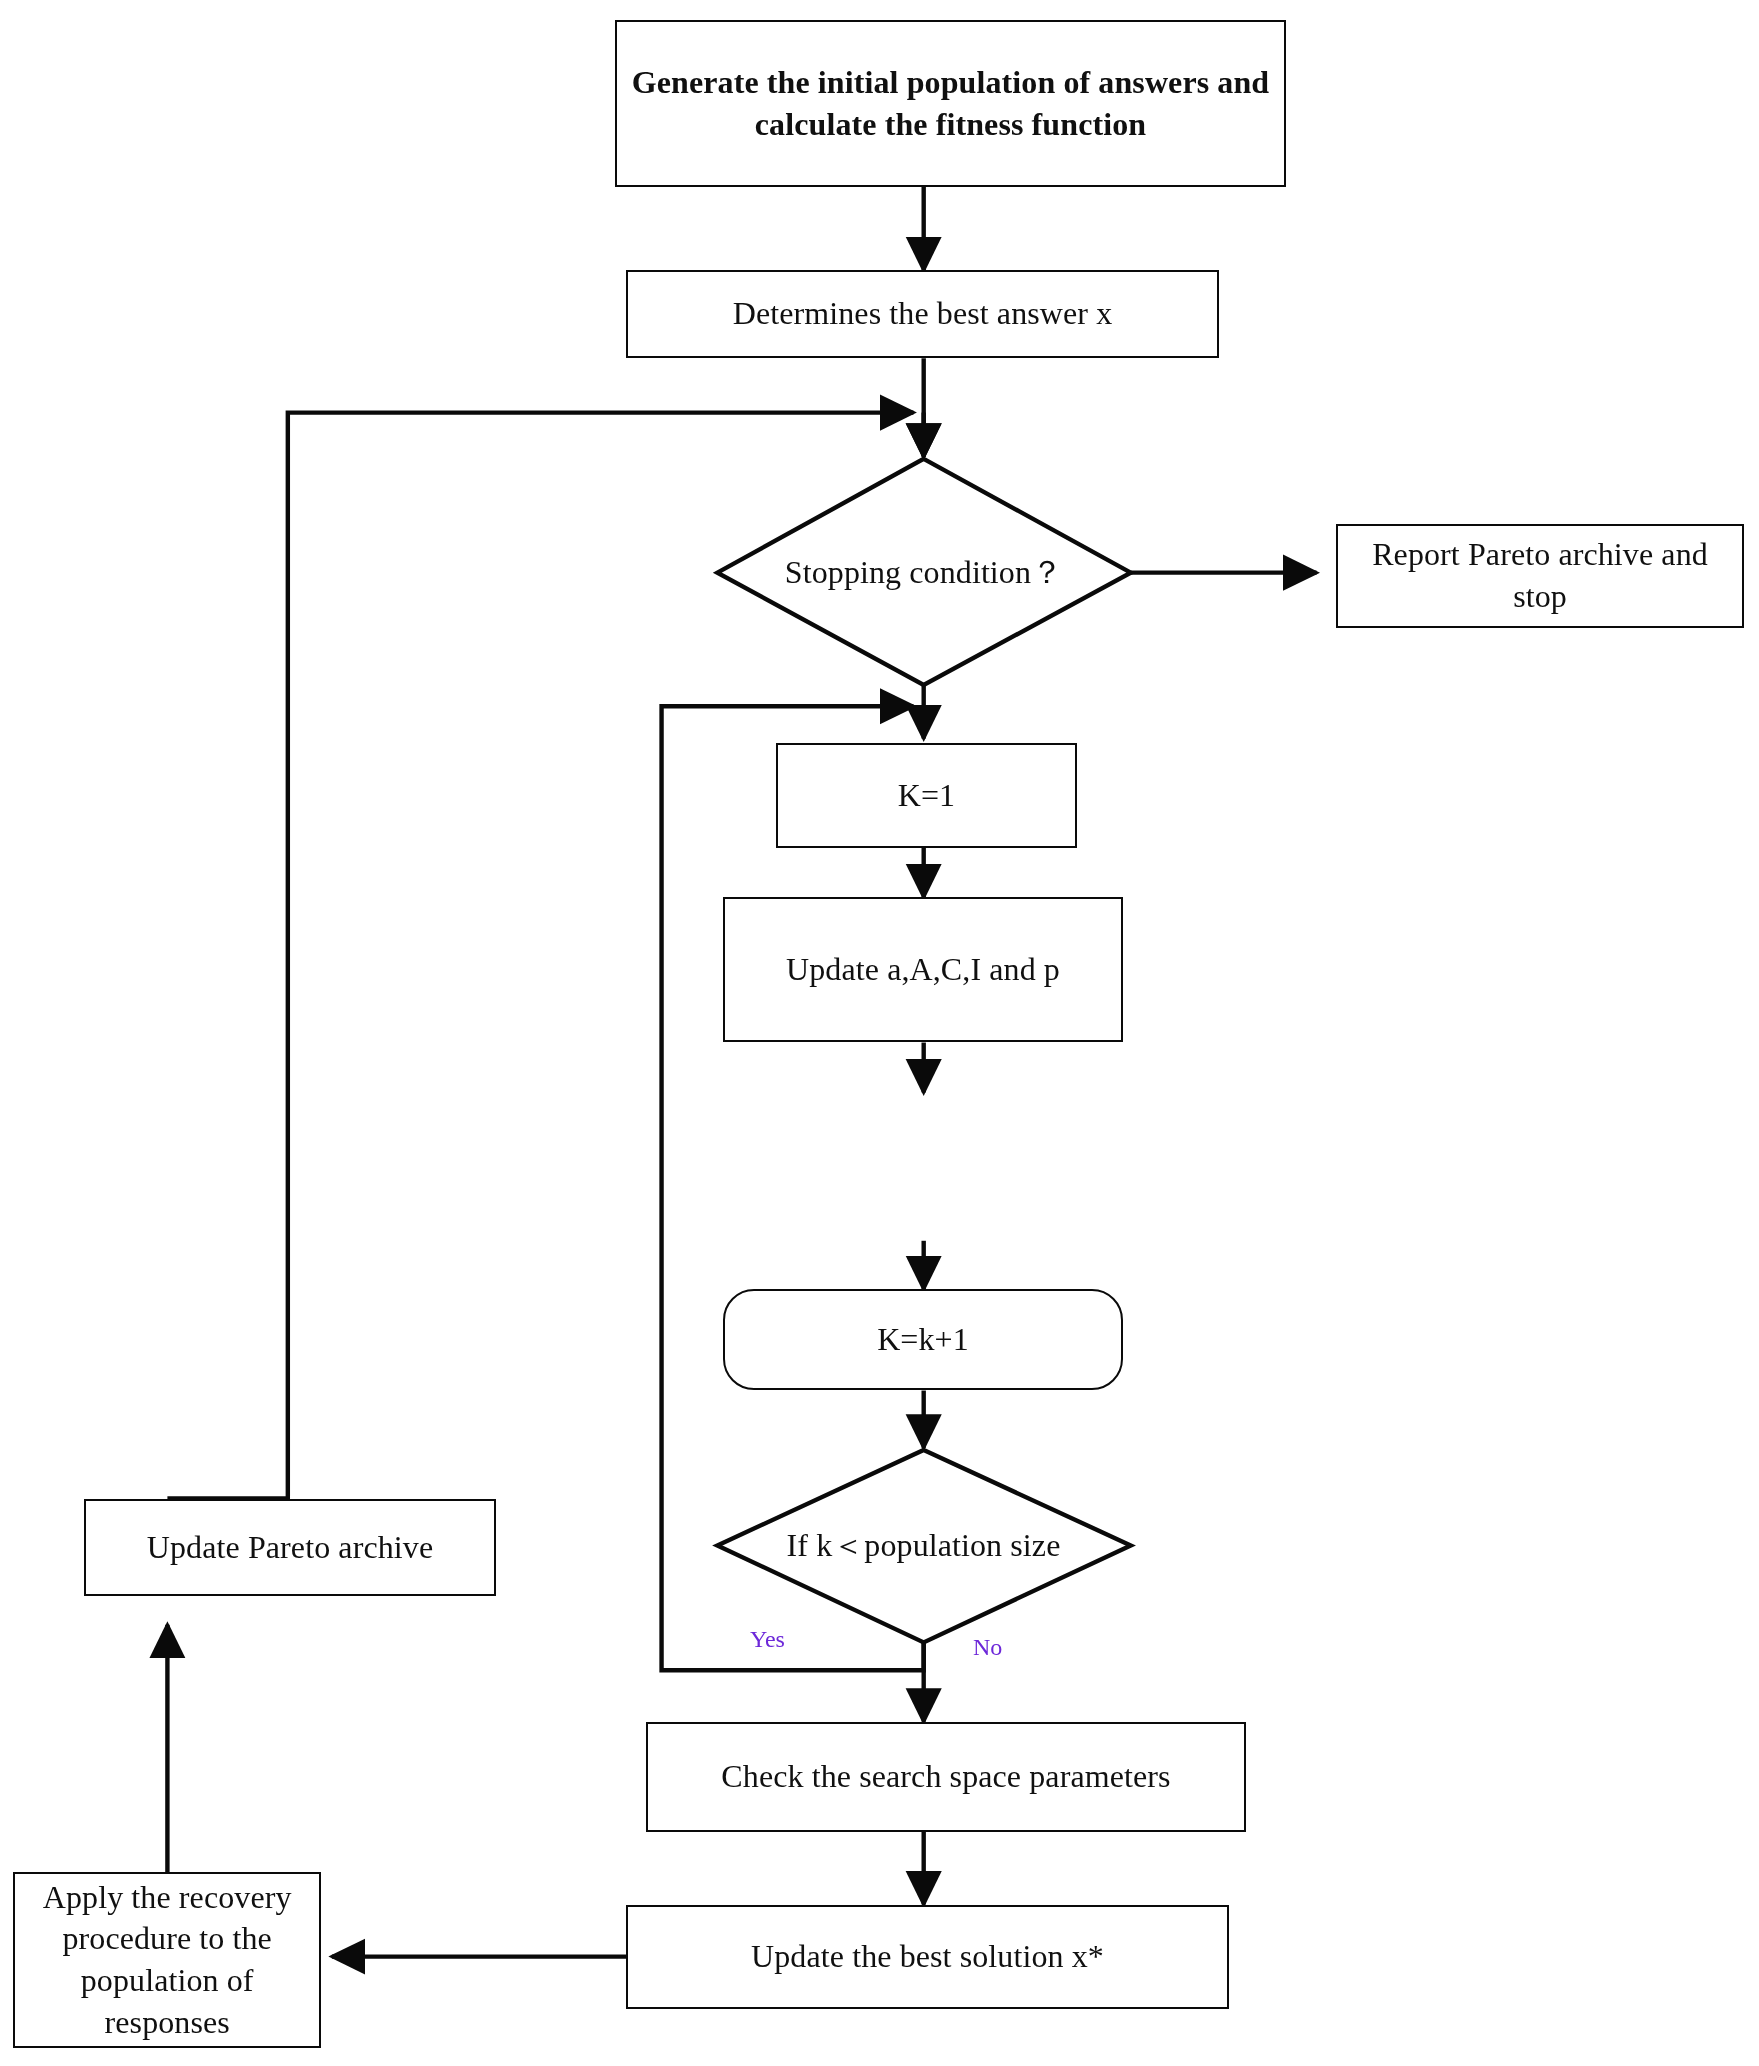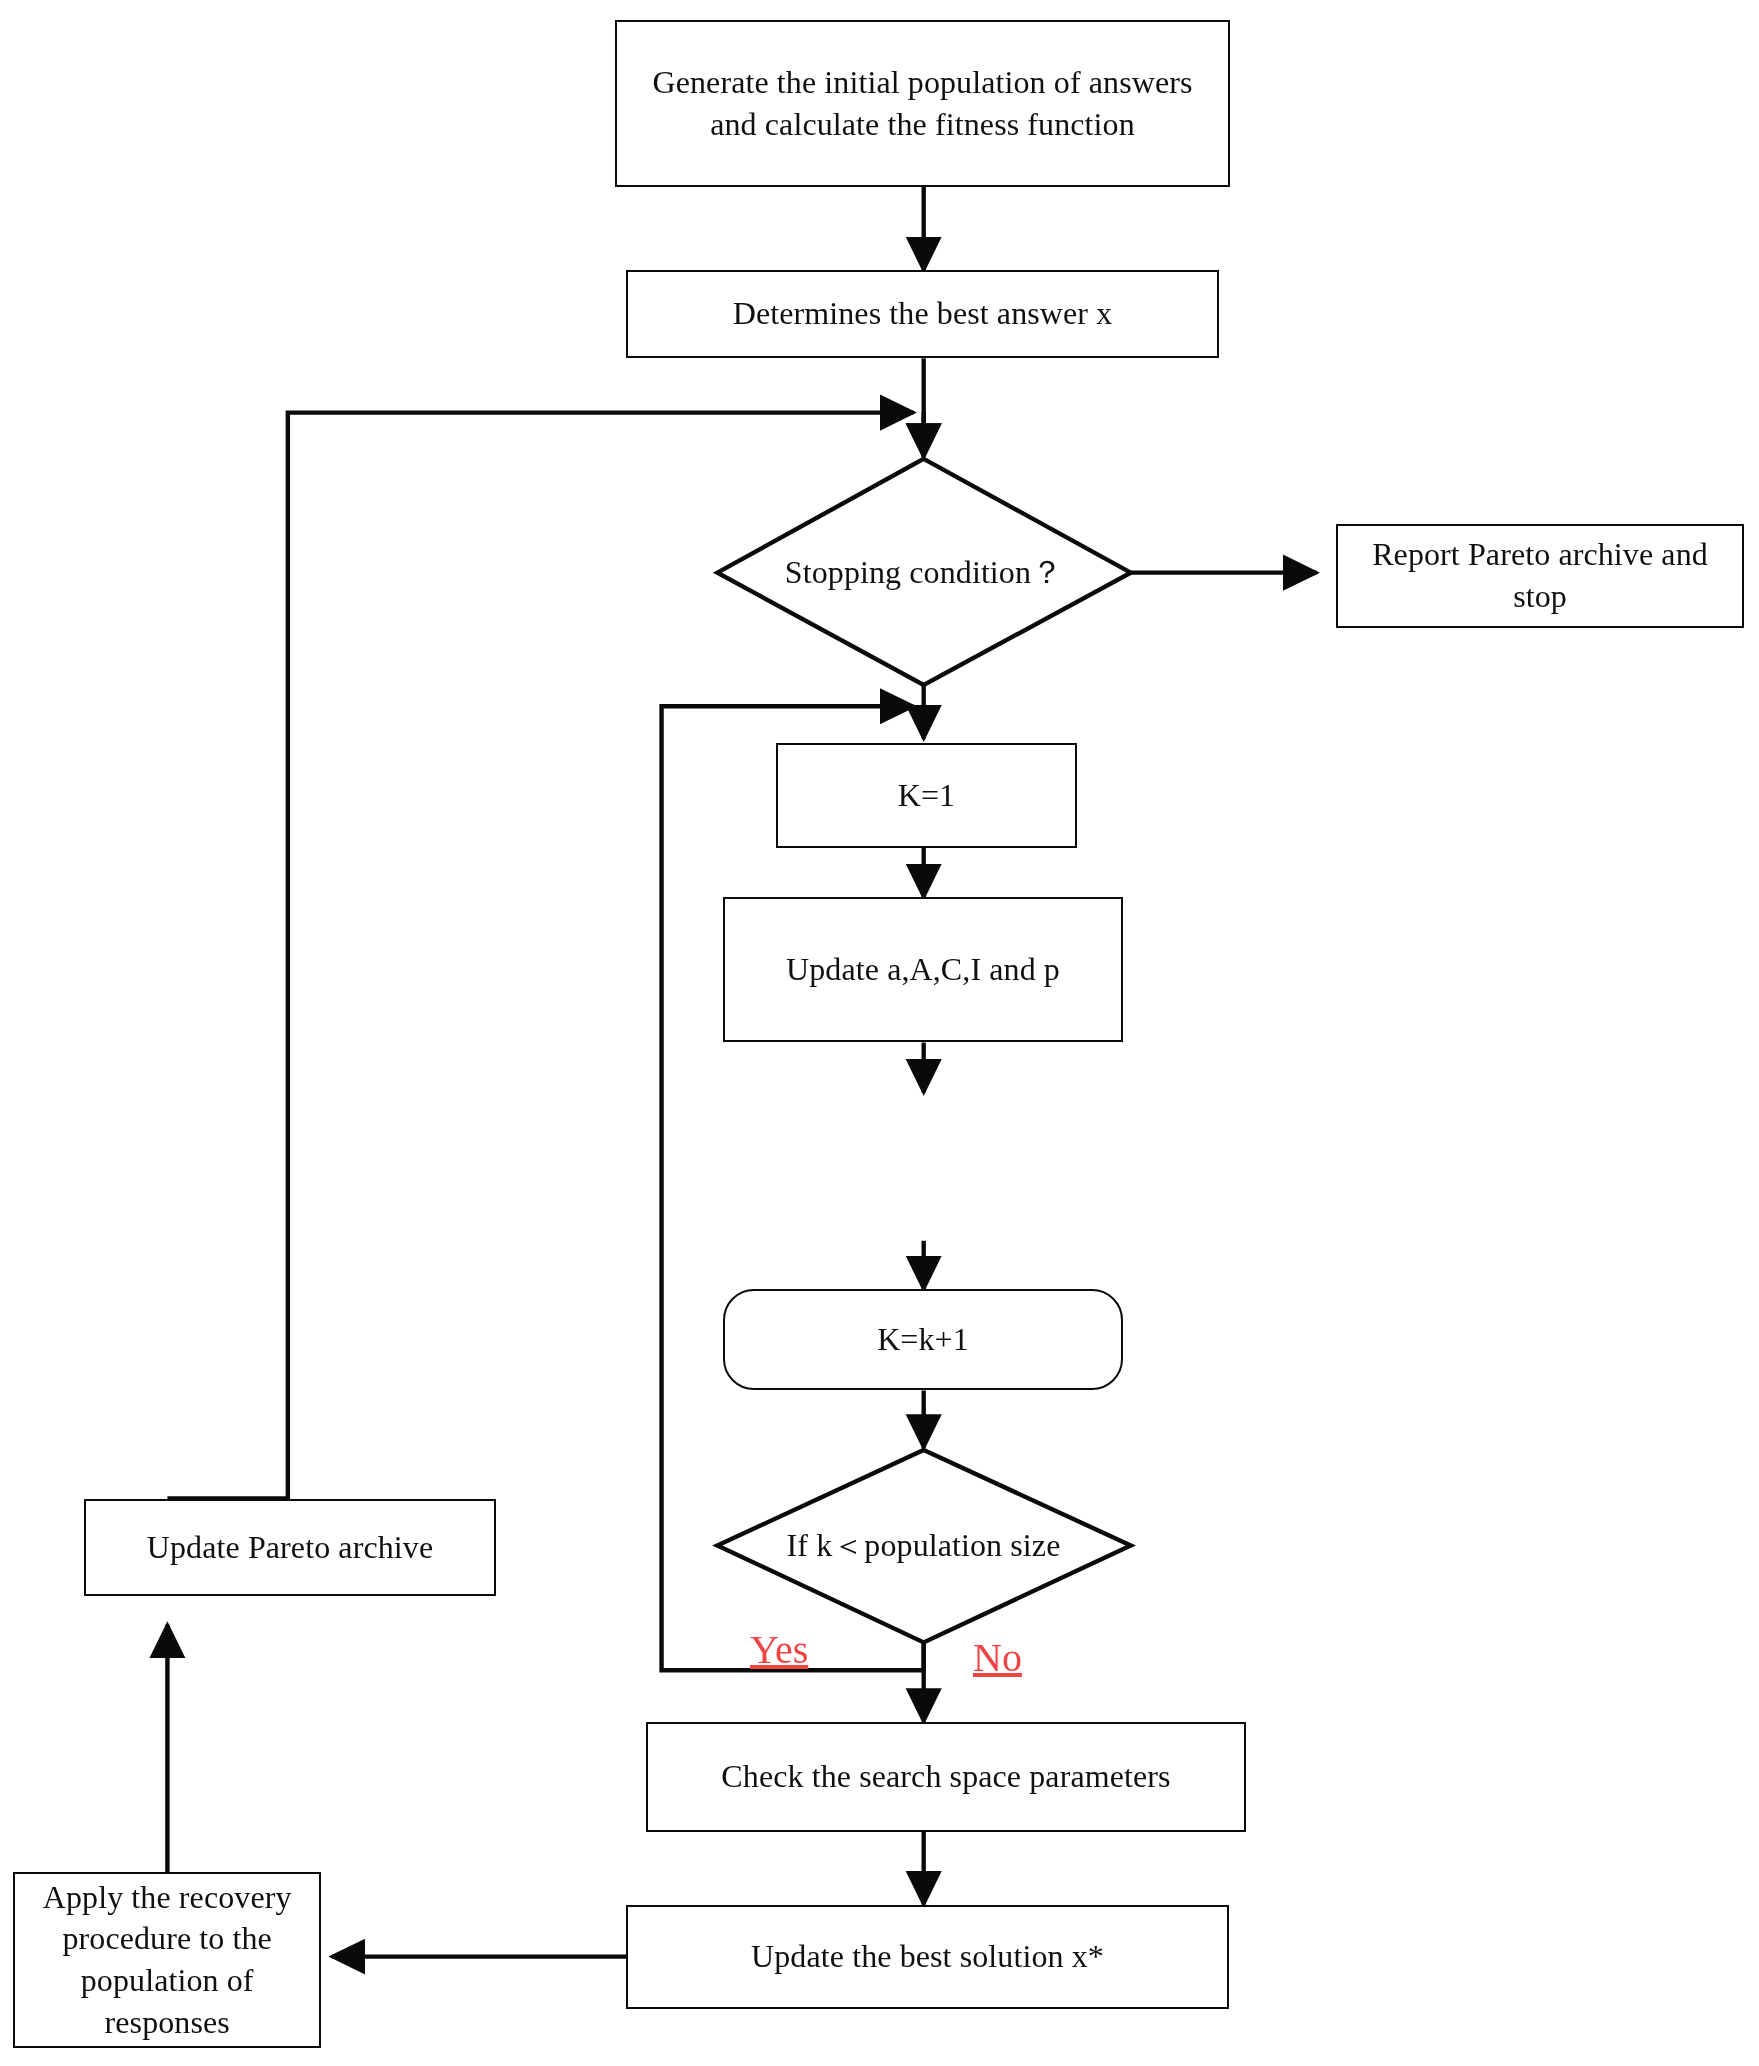--- a/index.html
+++ b/index.html
@@ -42,26 +42,25 @@
     padding: 4.4px 13.2px;
   }
   .dia-label {
     background: transparent;
     border: 0;
     z-index: 4;
     pointer-events: none;
   }
   .edge-label {
     position: absolute;
-    color: #ef4444;
+    color: #6d28d9;
     font-family: "Liberation Serif", "DejaVu Serif", serif;
-    font-size: 40px;
+    font-size: 24px;
     z-index: 5;
     white-space: nowrap;
-    text-decoration: underline;
   }
 </style>
 </head>
 <body>
 
 <div id="canvas">
 
   <svg class="layer" viewBox="0 0 2397 2814" preserveAspectRatio="none" aria-hidden="true">
     <defs>
       <marker id="ah" markerWidth="9" markerHeight="9" refX="7.6" refY="4.5" orient="auto" markerUnits="strokeWidth">
@@ -98,21 +97,21 @@
 
       <polyline points="228,2041 392,2041 392,562 1244,562" marker-end="url(#ah)"></polyline>
 
       <line x1="1258" y1="562" x2="1258" y2="622" marker-end="url(#ah)"></line>
 
       <polygon stroke-width="6" points="1258,625 1540,780 1258,933 977,780"></polygon>
       <polygon stroke-width="6" points="1258,1975 1540,2105 1258,2237 977,2105"></polygon>
     </g>
   </svg>
 
-  <div class="node box" style="left:615px; top:20px; width:615px; height:167px;">
+  <div class="node box" style="left:615px; top:20px; width:671px; height:167px;font-weight:bold;">
     <span>Generate the initial population of answers and calculate the fitness function</span>
   </div>
 
   <div class="node box" style="left:626px; top:270px; width:593px; height:88px;">
     <span>Determines the best answer x</span>
   </div>
 
   <div class="node dia-label" style="left:755px; top:543px; width:338px; height:59px;">
     <span>Stopping condition？</span>
   </div>

